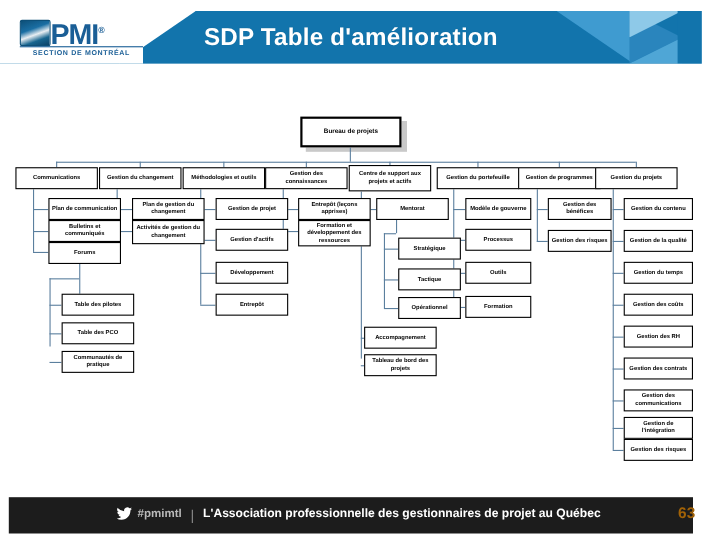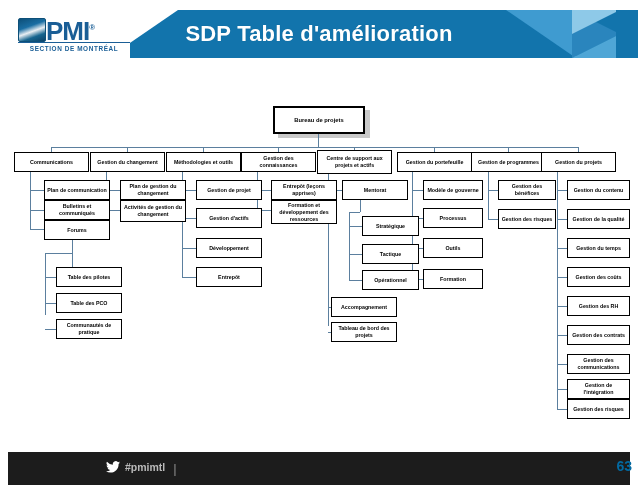--- a/index.html
+++ b/index.html
@@ -122,21 +122,21 @@
   }
   .sep{
     color:#8a8a8a;font-size:13px;margin:0 8px;
   }
   .foot-text{
     color:#ffffff;font-size:11px;font-weight:bold;
     font-family:"Liberation Sans", sans-serif;
   }
   .page-num{
     position:absolute;right:6px;top:458px;
-    color:#0369a1;font-size:14px;font-weight:bold;
+    color:#a16207;font-size:14px;font-weight:bold;
     font-family:"Liberation Sans", sans-serif;
   }
 </style>
 </head>
 <body>
 
 <div class="banner">
   <div class="tri tri-a"></div>
   <div class="tri tri-c"></div>
   <div class="tri tri-b"></div>
@@ -279,16 +279,17 @@
 
 </div>
 
 <div class="footer">
   <div class="footer-inner">
     <svg class="tw-icon" viewBox="0 0 24 20">
       <path d="M24 2.4a9.6 9.6 0 0 1-2.83.79A4.94 4.94 0 0 0 23.34.38a9.86 9.86 0 0 1-3.13 1.2A4.92 4.92 0 0 0 11.8 6.03 13.96 13.96 0 0 1 1.67.9a4.93 4.93 0 0 0 1.52 6.57A4.9 4.9 0 0 1 .96 6.85v.06a4.92 4.92 0 0 0 3.95 4.83 4.96 4.96 0 0 1-2.22.08 4.93 4.93 0 0 0 4.6 3.42A9.88 9.88 0 0 1 0 17.3a13.94 13.94 0 0 0 7.55 2.21c9.06 0 14.01-7.5 14.01-14 0-.21 0-.42-.01-.64A10 10 0 0 0 24 2.4z"></path>
     </svg>
     <span class="hashtag">#pmimtl</span>
     <span class="sep">|</span>
+    <span class="foot-text">L'Association professionnelle des gestionnaires de projet au Québec</span>
   </div>
 
 </div>
 <div class="page-num">63</div>
 
 </body></html>

